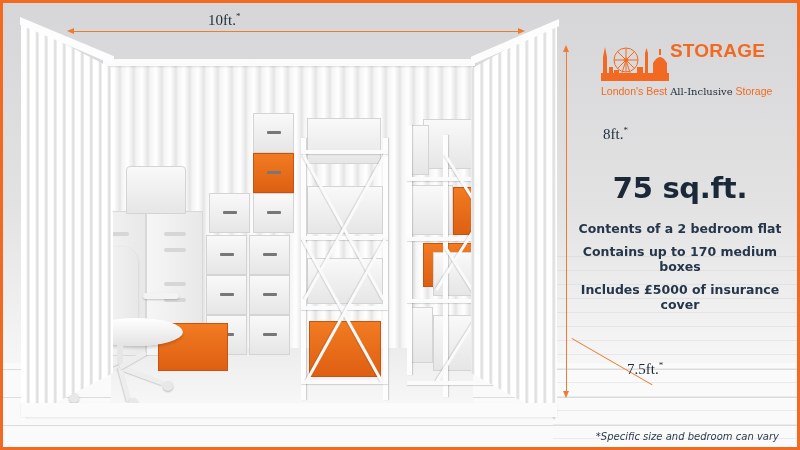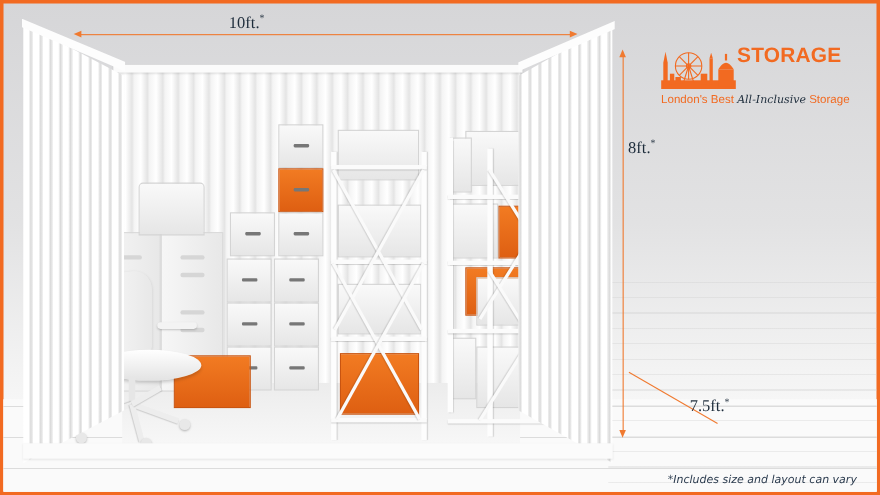--- a/index.html
+++ b/index.html
@@ -61,21 +61,21 @@
   .dim-label { position: absolute; color: #1c2b3a; font-size: 15px; font-family: Liberation Serif, serif; }
   .dim-label sup { font-size: 9px; }
 
   
   .logo { position: absolute; left: 598px; top: 38px; width: 170px; height: 60px; }
   .logo-skyline { position: absolute; left: 0; top: 2px; width: 68px; height: 38px; }
   .logo-title { position: absolute; left: 69px; top: 0; color: #f26a21; font-weight: bold; font-family: "Liberation Sans", sans-serif; line-height: 19px; }
   .logo-title .l1 { font-size: 22px; letter-spacing: 0.5px; display: block; }
   .logo-title .l2 { font-size: 19px; letter-spacing: 0.2px; display: block; }
   .logo-tag { position: absolute; left: 0; top: 44px; font-size: 10.5px; color: #f26a21; white-space: nowrap; font-family: "Liberation Sans", sans-serif; }
-  .logo-tag .em { color: #1c2b3a; font-style: italic; font-family: "DejaVu Serif", serif; font-size: 10px; text-align: center; }
+  .logo-tag .em { color: #1c2b3a; font-family: "DejaVu Serif", serif; font-size: 10px; text-align: center; }
 
   
   .info { position: absolute; left: 566px; top: 168px; width: 222px; text-align: center; color: #1c2b3a; }
   .sqft { font-size: 29px; font-weight: bold; font-family: "DejaVu Sans", sans-serif; letter-spacing: -0.3px; color: #1a2838; }
   .feature { font-size: 12.5px; font-weight: bold; margin-top: 8px; font-family: "DejaVu Sans", sans-serif; color: #25364a; }
   .feature.first { margin-top: 16px; }
   .disclaimer { position: absolute; right: 18px; top: 428px; font-size: 10px; font-style: italic; color: #2b3b4e; font-family: "DejaVu Sans", sans-serif; }
 </style>
 </head>
 <body>
@@ -194,21 +194,21 @@
   <div class="base-front"></div>
 
   <div class="dim-line" style="left:68px; top:28px; width:450px; height:1px;"></div>
   <div class="arrow-head" style="left:64px; top:25px; border-top:3px solid transparent; border-bottom:3px solid transparent; border-right:7px solid #f07a30;"></div>
   <div class="arrow-head" style="left:515px; top:25px; border-top:3px solid transparent; border-bottom:3px solid transparent; border-left:7px solid #f07a30;"></div>
   <div class="dim-label" style="left:205px; top:8px;"><span>10ft.</span><sup>*</sup></div>
 
   <div class="dim-line" style="left:563px; top:45px; width:1px; height:345px;"></div>
   <div class="arrow-head" style="left:560px; top:42px; border-left:3px solid transparent; border-right:3px solid transparent; border-bottom:7px solid #f07a30;"></div>
   <div class="arrow-head" style="left:560px; top:388px; border-left:3px solid transparent; border-right:3px solid transparent; border-top:7px solid #f07a30;"></div>
-  <div class="dim-label" style="left:568px; top:122px;"><span>8ft.</span><sup>*</sup></div>
+  <div class="dim-label" style="left:600px; top:122px;"><span>8ft.</span><sup>*</sup></div>
 
   <div class="dim-line" style="left:569px; top:335px; width:93px; height:1px; transform-origin:0 0; transform: rotate(30deg);"></div>
   <div class="dim-label" style="left:624px; top:357px;"><span>7.5ft.</span><sup>*</sup></div>
 
   <div class="logo">
     <svg class="logo-skyline" viewBox="0 0 68 38">
       <g fill="#f26a21">
         <rect x="0" y="30" width="68" height="8"></rect>
         <polygon points="2,38 2,14 4,4 6,14 6,38"></polygon>
         <rect x="8" y="24" width="4" height="10"></rect>
@@ -232,15 +232,21 @@
       </g>
     </svg>
     <div class="logo-title">
       <span class="l2">STORAGE</span>
     </div>
     <div class="logo-tag">
       <span>London's Best </span><span class="em">All-Inclusive</span><span> Storage</span>
     </div>
   </div>
 
-
-  <div class="disclaimer">*Includes size and layout can vary</div>
+  <div class="info">
+    <div class="sqft">75 sq.ft.</div>
+    <div class="feature first">Contents of a 2 bedroom flat</div>
+    <div class="feature">Contains up to 170 medium boxes</div>
+    <div class="feature">Includes £5000 of insurance cover</div>
+  </div>
+
+  <div class="disclaimer">*Specific size and bedroom can vary</div>
 </div>
 
 </body></html>

